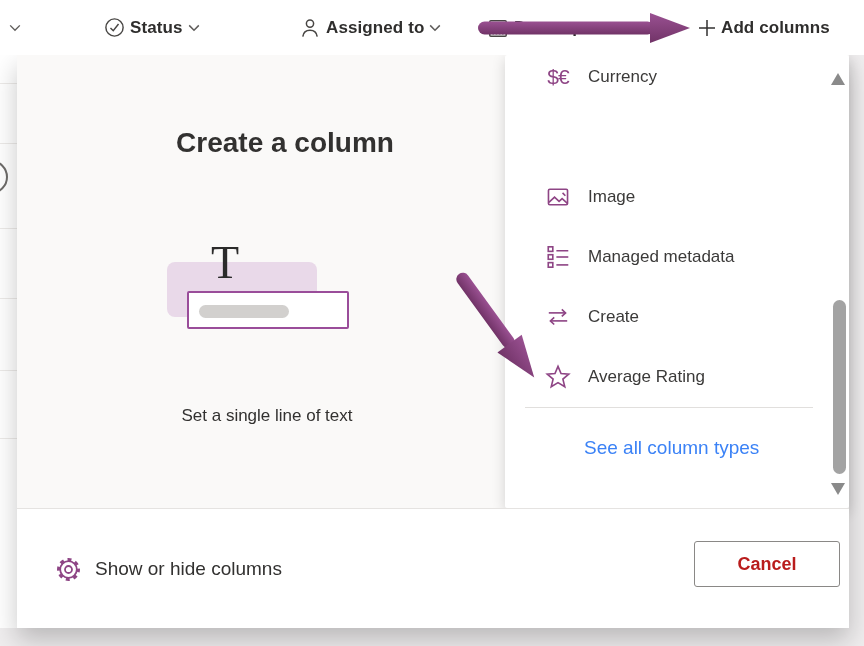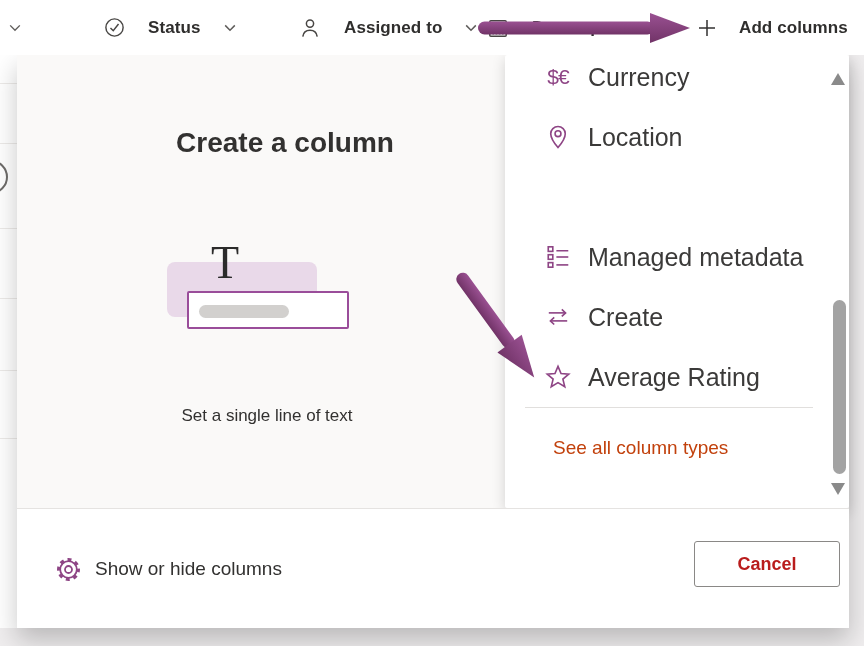--- a/index.html
+++ b/index.html
@@ -2,21 +2,21 @@
 <html><head>
 <meta charset="utf-8">
 <style>
   * { margin:0; padding:0; box-sizing:border-box; }
   html,body { width:864px; height:646px; overflow:hidden; background:#fff;
     font-family:"Liberation Sans", sans-serif; color:#323130; }
   .stage { position:relative; width:864px; height:646px; background:#fff; }
 
   
   .topbar { position:absolute; left:0; top:0; width:864px; height:55px; background:#fff; z-index:3; }
-  .hgroup { position:absolute; top:0; height:55px; display:flex; align-items:center; gap:22px; }
+  .hgroup { position:absolute; top:0; height:55px; display:flex; align-items:center; gap:4px; }
   .hlabel { font-size:17px; font-weight:700; color:#2f2e2d; letter-spacing:.1px; }
   .chev { width:14px; height:14px; }
 
   
   .left-strip { position:absolute; left:0; top:55px; width:17px; height:573px; background:#fff; z-index:1; overflow:hidden; }
   .left-strip .hairline { position:absolute; left:0; width:17px; height:1px; background:#eceae8; }
   .ring { position:absolute; left:-26px; top:105px; width:34px; height:34px; border:2px solid #6e6c6a; border-radius:50%; }
   .right-strip { position:absolute; left:849px; top:55px; width:15px; height:591px; background:#efedee; z-index:0; }
   .bottom-strip { position:absolute; left:0; top:628px; width:864px; height:18px; background:#efedee; z-index:0; }
 
@@ -40,24 +40,24 @@
 
   
   .dropdown { position:absolute; left:488px; top:0; width:344px; height:453px;
     background:#fff; border-radius:2px; box-shadow:0 4px 14px rgba(0,0,0,.16); overflow:hidden; }
   .menu-item { position:absolute; left:0; width:320px; height:60px;
     display:flex; align-items:center; padding-left:38px; gap:15px; cursor:pointer; }
   .menu-icon { width:30px; height:30px; display:flex; align-items:center; justify-content:center;
     color:#8e4585; flex:0 0 30px; }
   .menu-icon svg { display:block; }
   .currency-glyph { font-size:21px; color:#8e4585; letter-spacing:-1px; }
-  .menu-label { font-size:25px; color:#3b3a39; }
+  .menu-label { font-size:17px; color:#3b3a39; }
   .menu-divider { position:absolute; left:20px; top:352px; width:288px; height:1px; background:#e1dfdd; }
-  .see-all { position:absolute; left:15px; top:371px; width:320px; height:44px;
-    display:flex; align-items:center; padding-left:33px; font-size:19px; color:#c2410c; cursor:pointer; }
+  .see-all { position:absolute; left:0; top:371px; width:320px; height:44px;
+    display:flex; align-items:center; padding-left:79px; font-size:19px; color:#3b82f6; cursor:pointer; }
 
   
   .sb-up { position:absolute; left:326px; top:18px; width:0; height:0;
     border-left:7px solid transparent; border-right:7px solid transparent; border-bottom:12px solid #8a8a8a; }
   .sb-down { position:absolute; left:326px; top:428px; width:0; height:0;
     border-left:7px solid transparent; border-right:7px solid transparent; border-top:12px solid #8a8a8a; }
   .sb-thumb { position:absolute; left:328px; top:245px; width:13px; height:174px;
     background:#a3a3a3; border-radius:7px; }
 
   
@@ -165,30 +165,31 @@
 
     <div class="dropdown">
 
       <div class="menu-item" style="top:-8px">
         <span class="menu-icon">
             <span class="currency-glyph">$€</span>
           </span>
         <span class="menu-label">Currency</span>
       </div>
 
-      <div class="menu-item" style="top:52px">
+
+      <div class="menu-item" style="top:112px">
         <span class="menu-icon">
             <svg width="26" height="26" viewBox="0 0 24 24">
-              <path d="M12 2.3c-3.7 0-6.7 2.9-6.7 6.6 0 4.9 6.7 12.8 6.7 12.8s6.7-7.9 6.7-12.8c0-3.7-3-6.6-6.7-6.6z" fill="none" stroke="#8e4585" stroke-width="1.5"></path>
-              <circle cx="12" cy="8.9" r="2.7" fill="none" stroke="#8e4585" stroke-width="1.5"></circle>
-            </svg>
-          </span>
-        <span class="menu-label">Location</span>
-      </div>
-
+              <rect x="3.2" y="4.8" width="17.6" height="14.4" rx="1.2" fill="none" stroke="#8e4585" stroke-width="1.5"></rect>
+              <path d="M3.6 17l5.2-4.9 4.2 3.9 2.8-2.5 4.9 4.3" fill="none" stroke="#8e4585" stroke-width="1.5"></path>
+              <path d="M16.2 8.2l2.6 2.6" fill="none" stroke="#8e4585" stroke-width="1.5"></path>
+            </svg>
+          </span>
+        <span class="menu-label">Image</span>
+      </div>
 
       <div class="menu-item" style="top:172px">
         <span class="menu-icon">
             <svg width="26" height="26" viewBox="0 0 24 24">
               <rect x="3" y="2.6" width="4.2" height="4.2" fill="none" stroke="#8e4585" stroke-width="1.5"></rect>
               <line x1="10.5" y1="6.2" x2="21.5" y2="6.2" stroke="#8e4585" stroke-width="1.5"></line>
               <rect x="3" y="9.9" width="4.2" height="4.2" fill="none" stroke="#8e4585" stroke-width="1.5"></rect>
               <line x1="10.5" y1="12" x2="21.5" y2="12" stroke="#8e4585" stroke-width="1.5"></line>
               <rect x="3" y="17.2" width="4.2" height="4.2" fill="none" stroke="#8e4585" stroke-width="1.5"></rect>
               <line x1="10.5" y1="19.3" x2="21.5" y2="19.3" stroke="#8e4585" stroke-width="1.5"></line>

